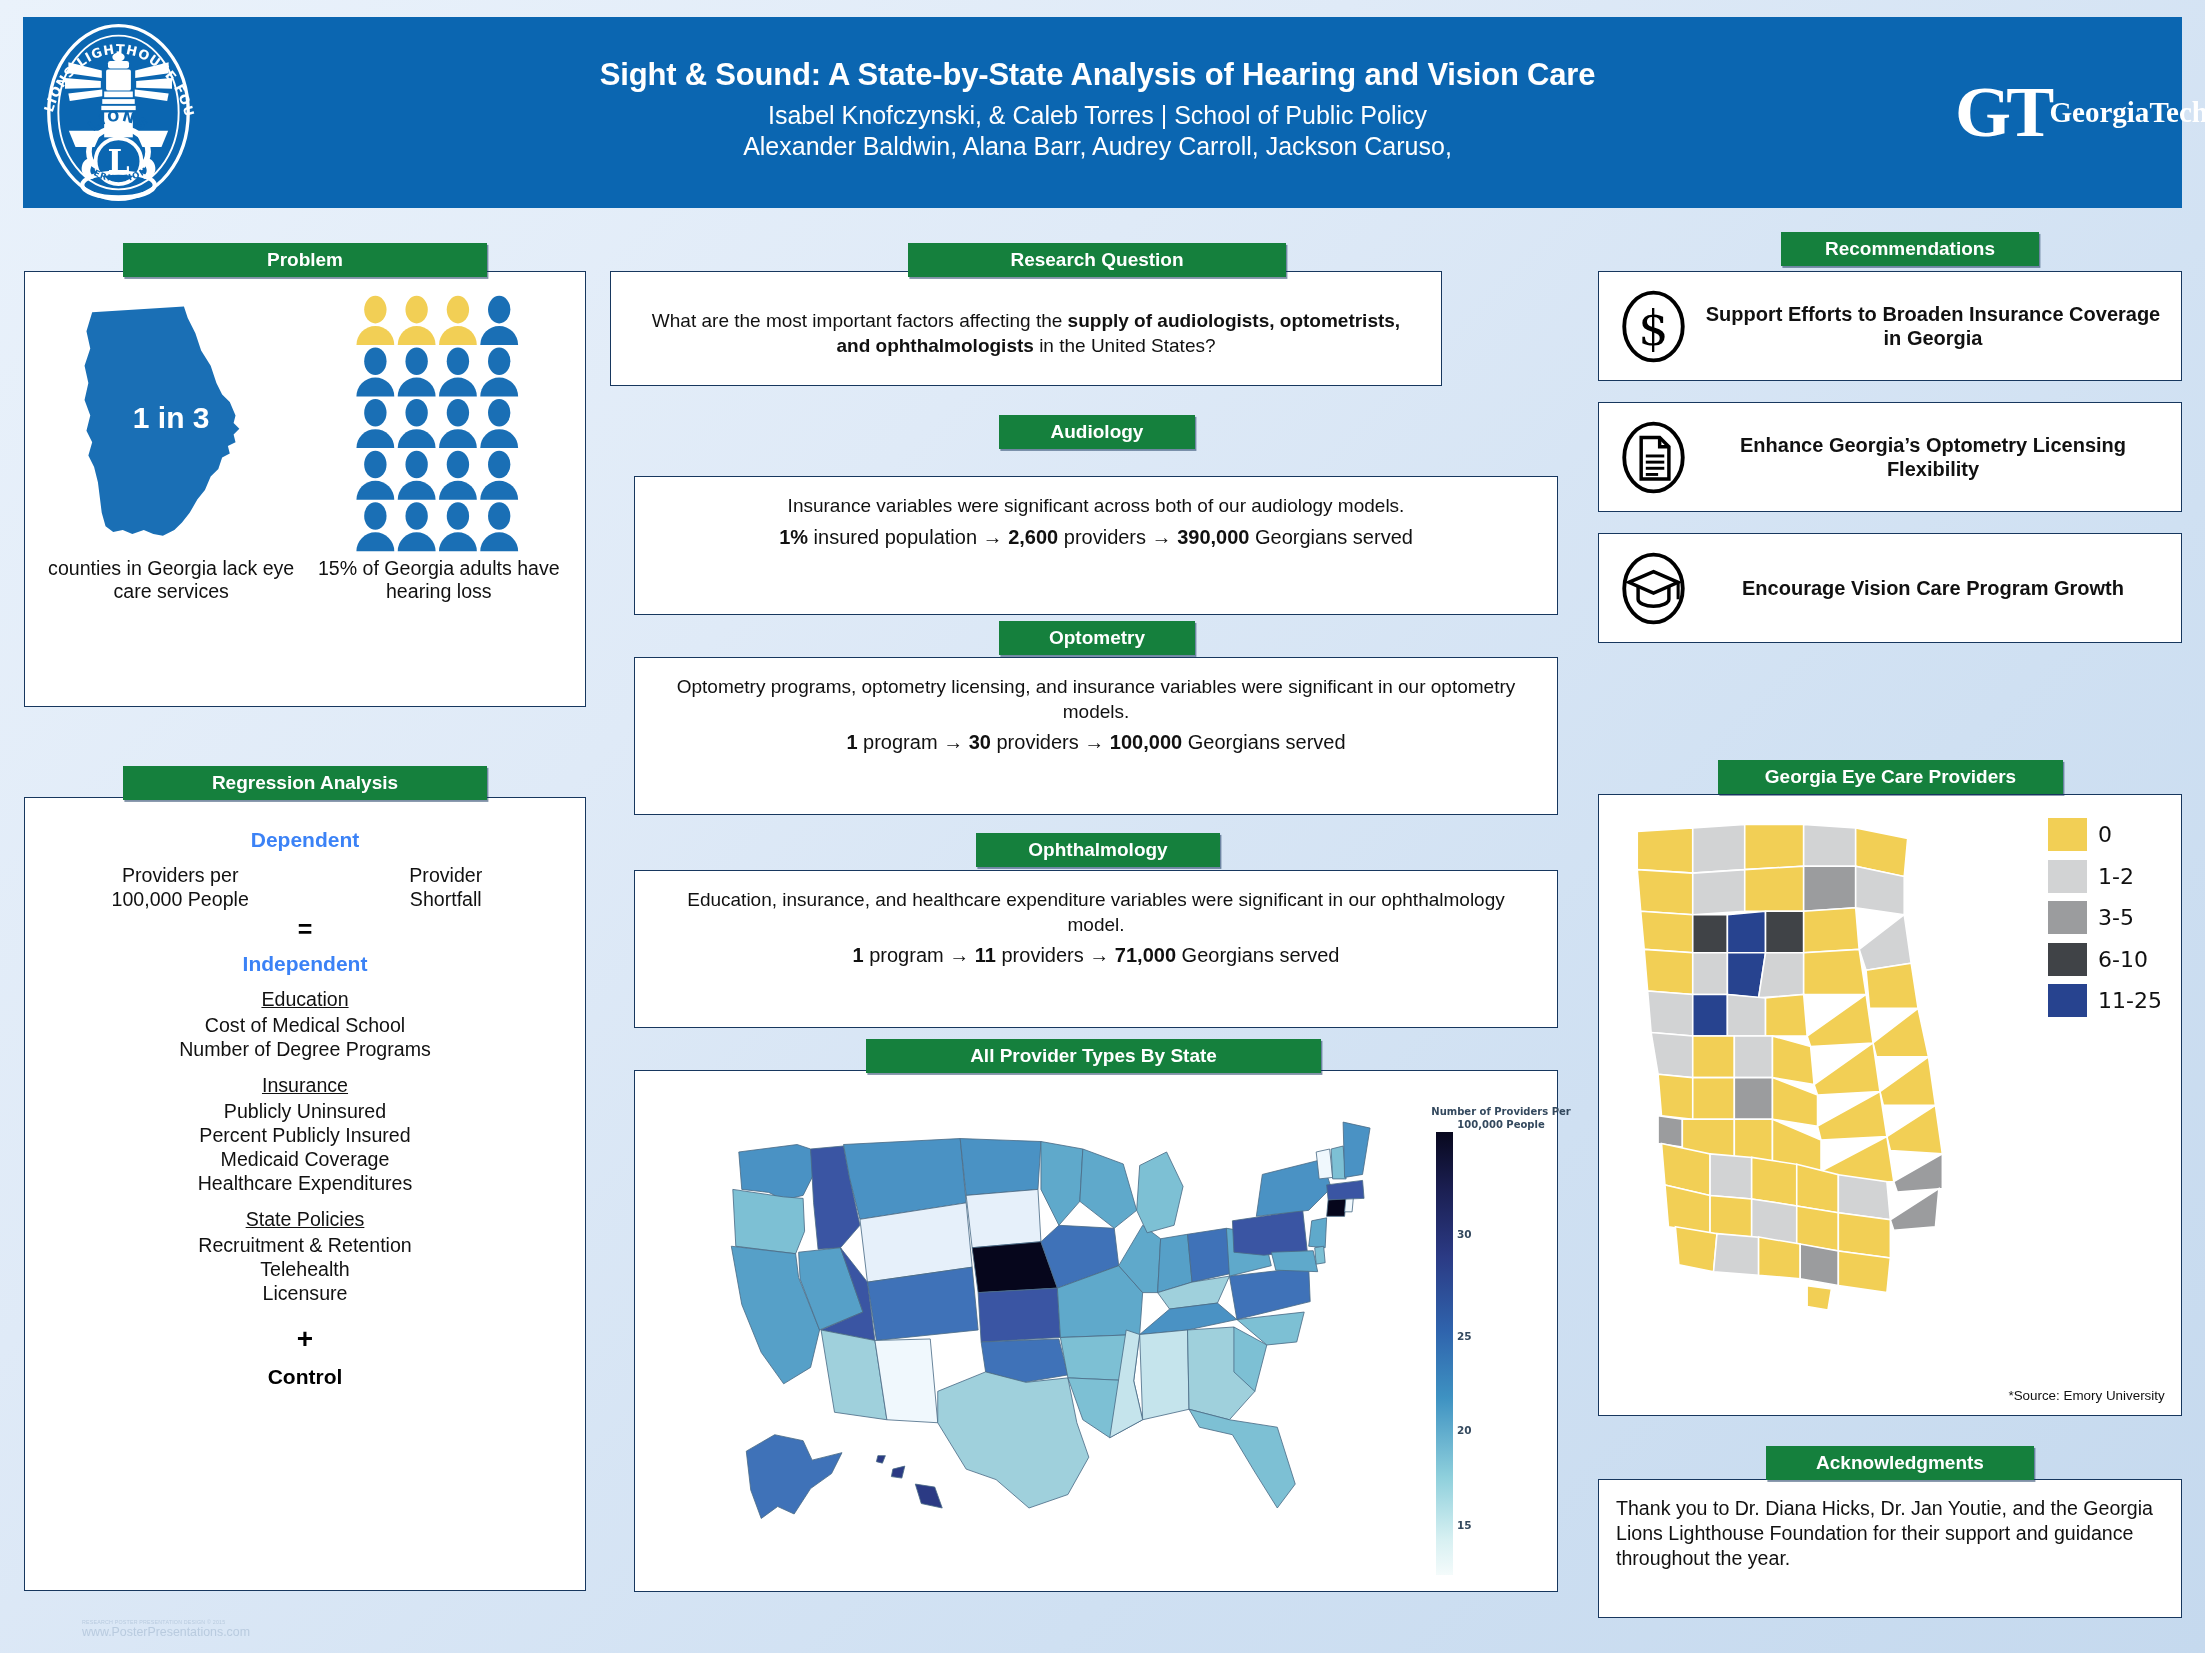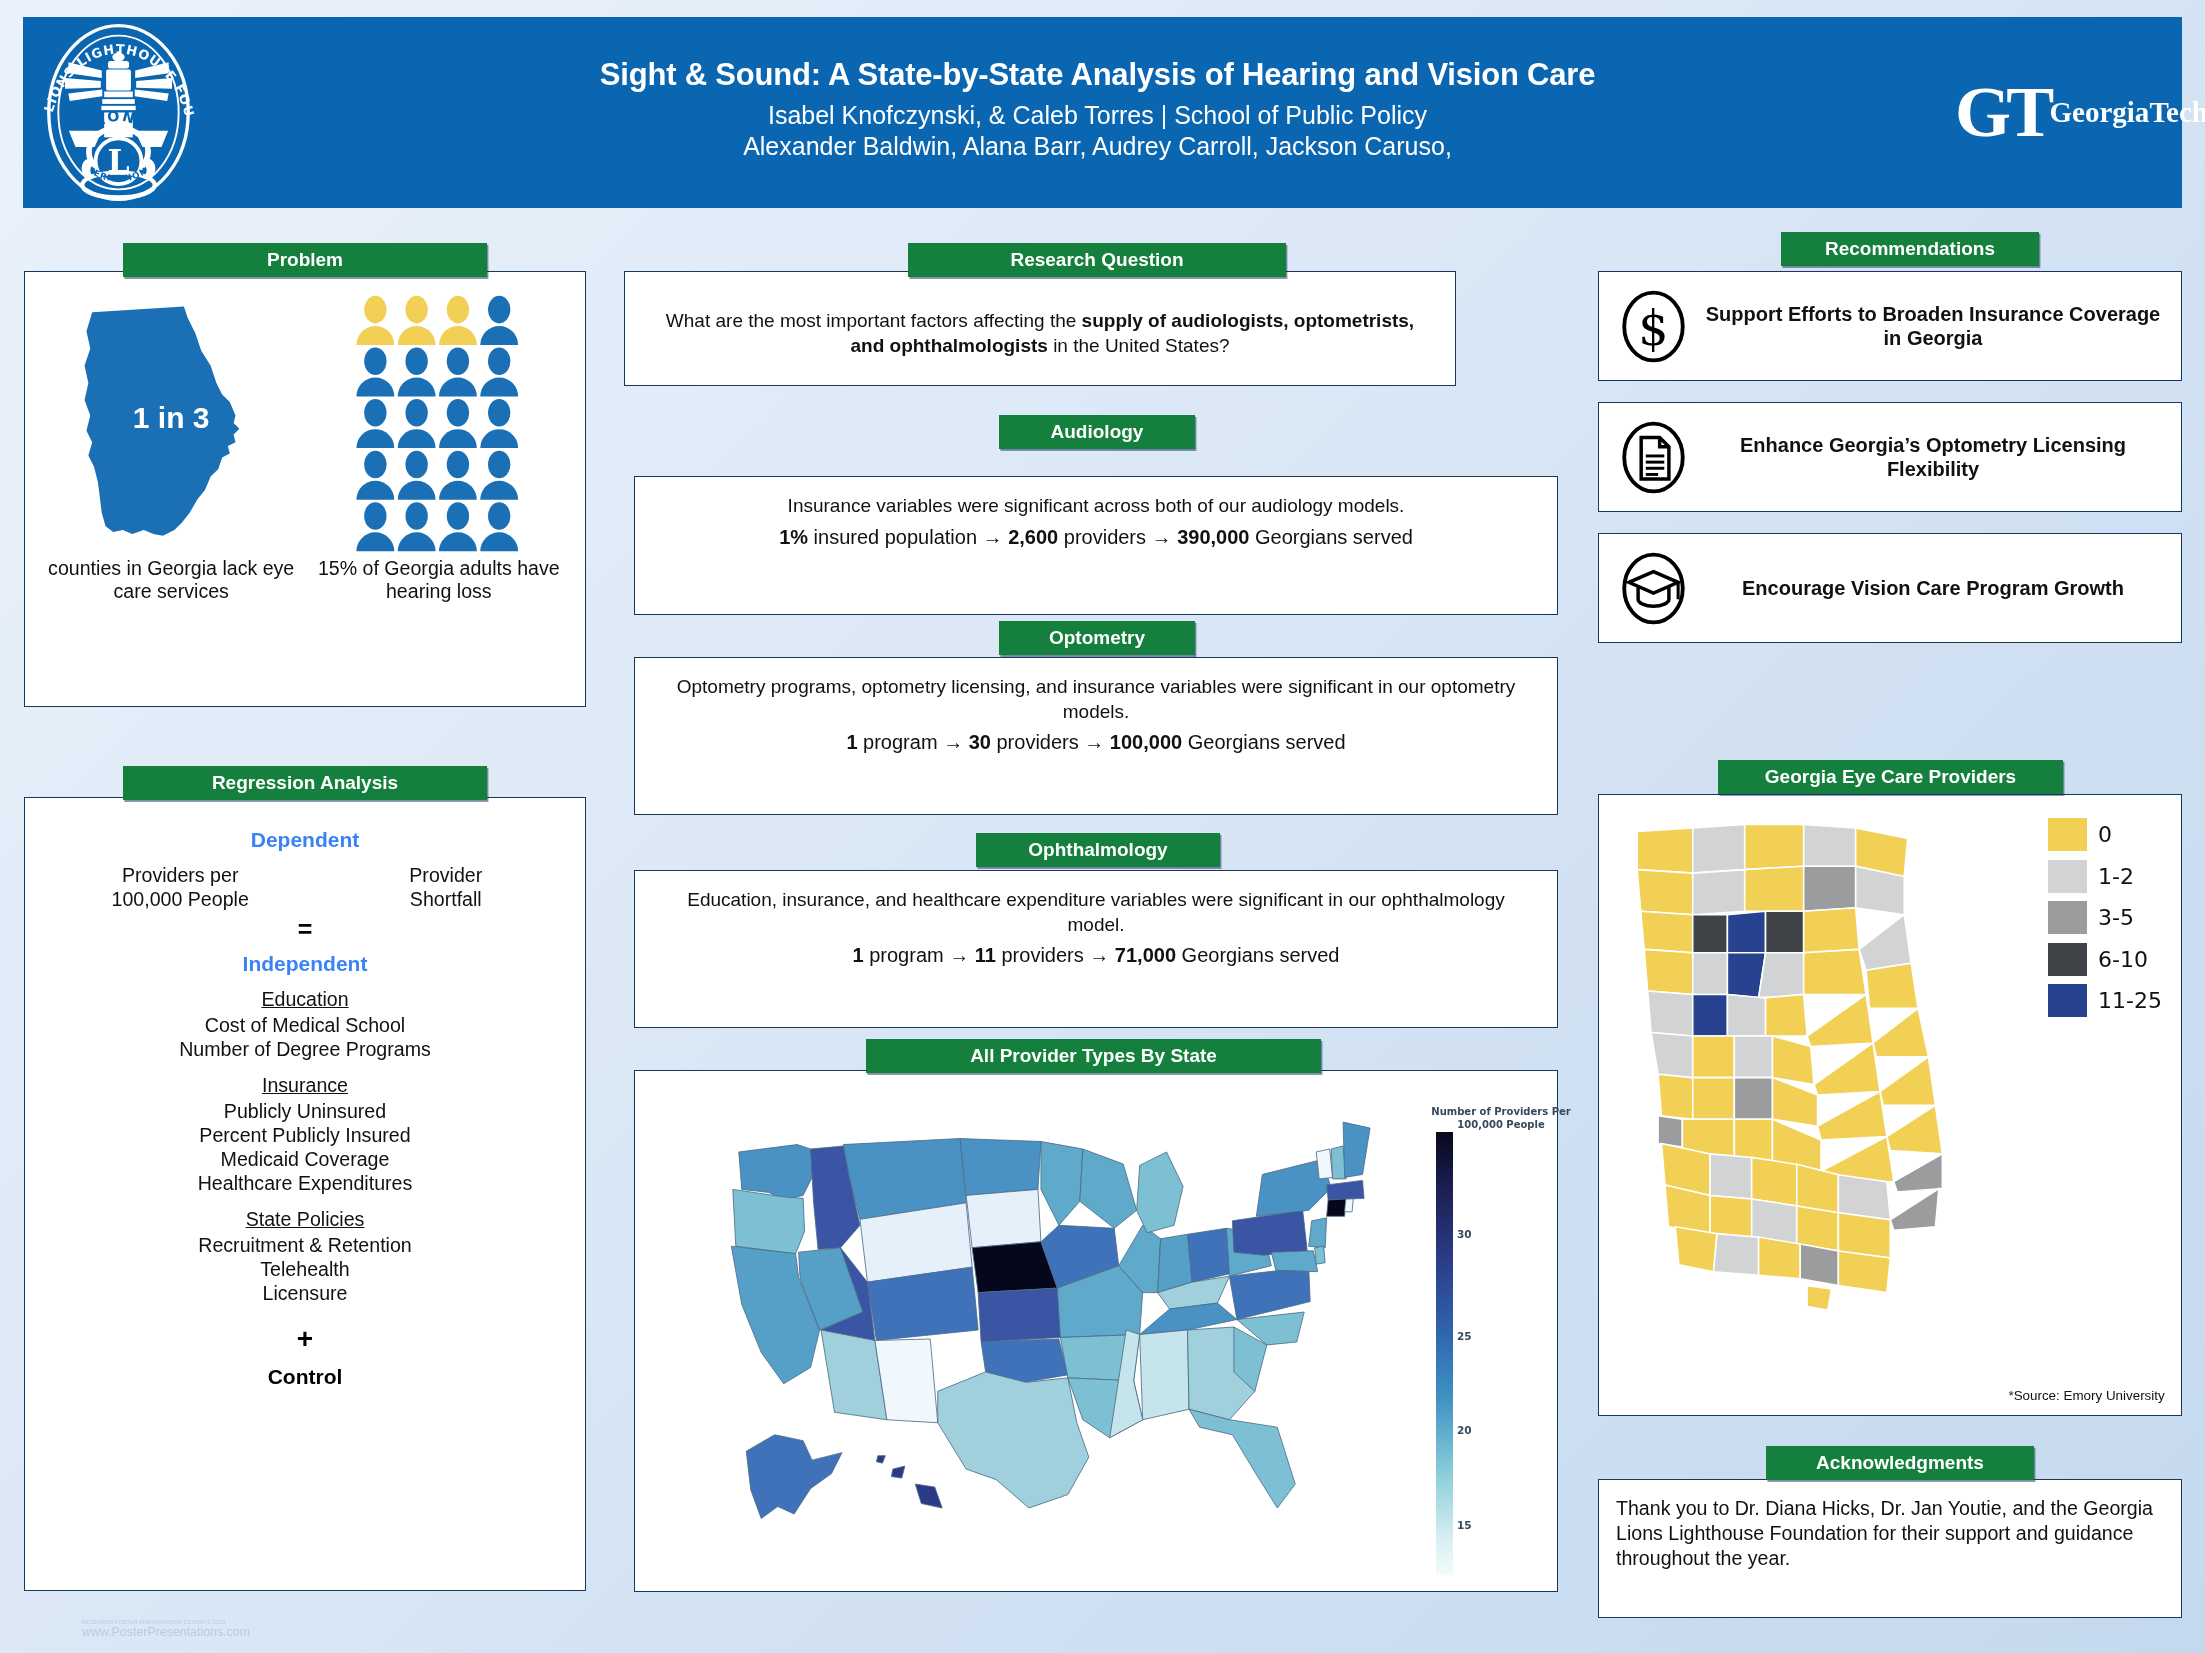--- a/index.html
+++ b/index.html
@@ -52,21 +52,21 @@
   .reg-inner{padding:30px 14.4px 9.6px 14.4px;box-sizing:border-box;text-align:center;}
   .reg-head{font-size:21px;font-weight:bold;color:#3b82f6;margin:0 0 12.4px 0;}
   .reg-dep{display:flex;justify-content:space-around;font-size:19.6px;color:#111;line-height:1.2;}
   .reg-eq{font-size:25px;font-weight:bold;margin:3.8px 0 7.7px 0;}
   .reg-sub{font-size:19.6px;text-decoration:underline;color:#111;margin:12.4px 0 2.9px 0;}
   .reg-item{font-size:19.6px;color:#111;line-height:1.22;}
   .reg-plus{font-size:28px;font-weight:bold;margin:17px 0 10.5px 0;}
   .reg-ctl{font-size:21px;font-weight:bold;}
 
   
-  #rq-panel{left:624px;top:271px;width:832px;height:115px;}
+  #rq-panel{left:610px;top:271px;width:832px;height:115px;}
   #rq-banner{left:908px;top:243px;width:378px;height:34px;}
   .pad-rq{padding:37px 29px 0 29px;box-sizing:border-box;}
 
   
   #aud-panel{left:634px;top:476px;width:924px;height:139px;}
   #aud-banner{left:999px;top:415px;width:196px;height:34px;}
   .pad-sec{padding:17px 23px 0 23px;box-sizing:border-box;}
   .stat-line{margin-top:7px;font-size:20px;text-align:center;color:#111;}
 
   

